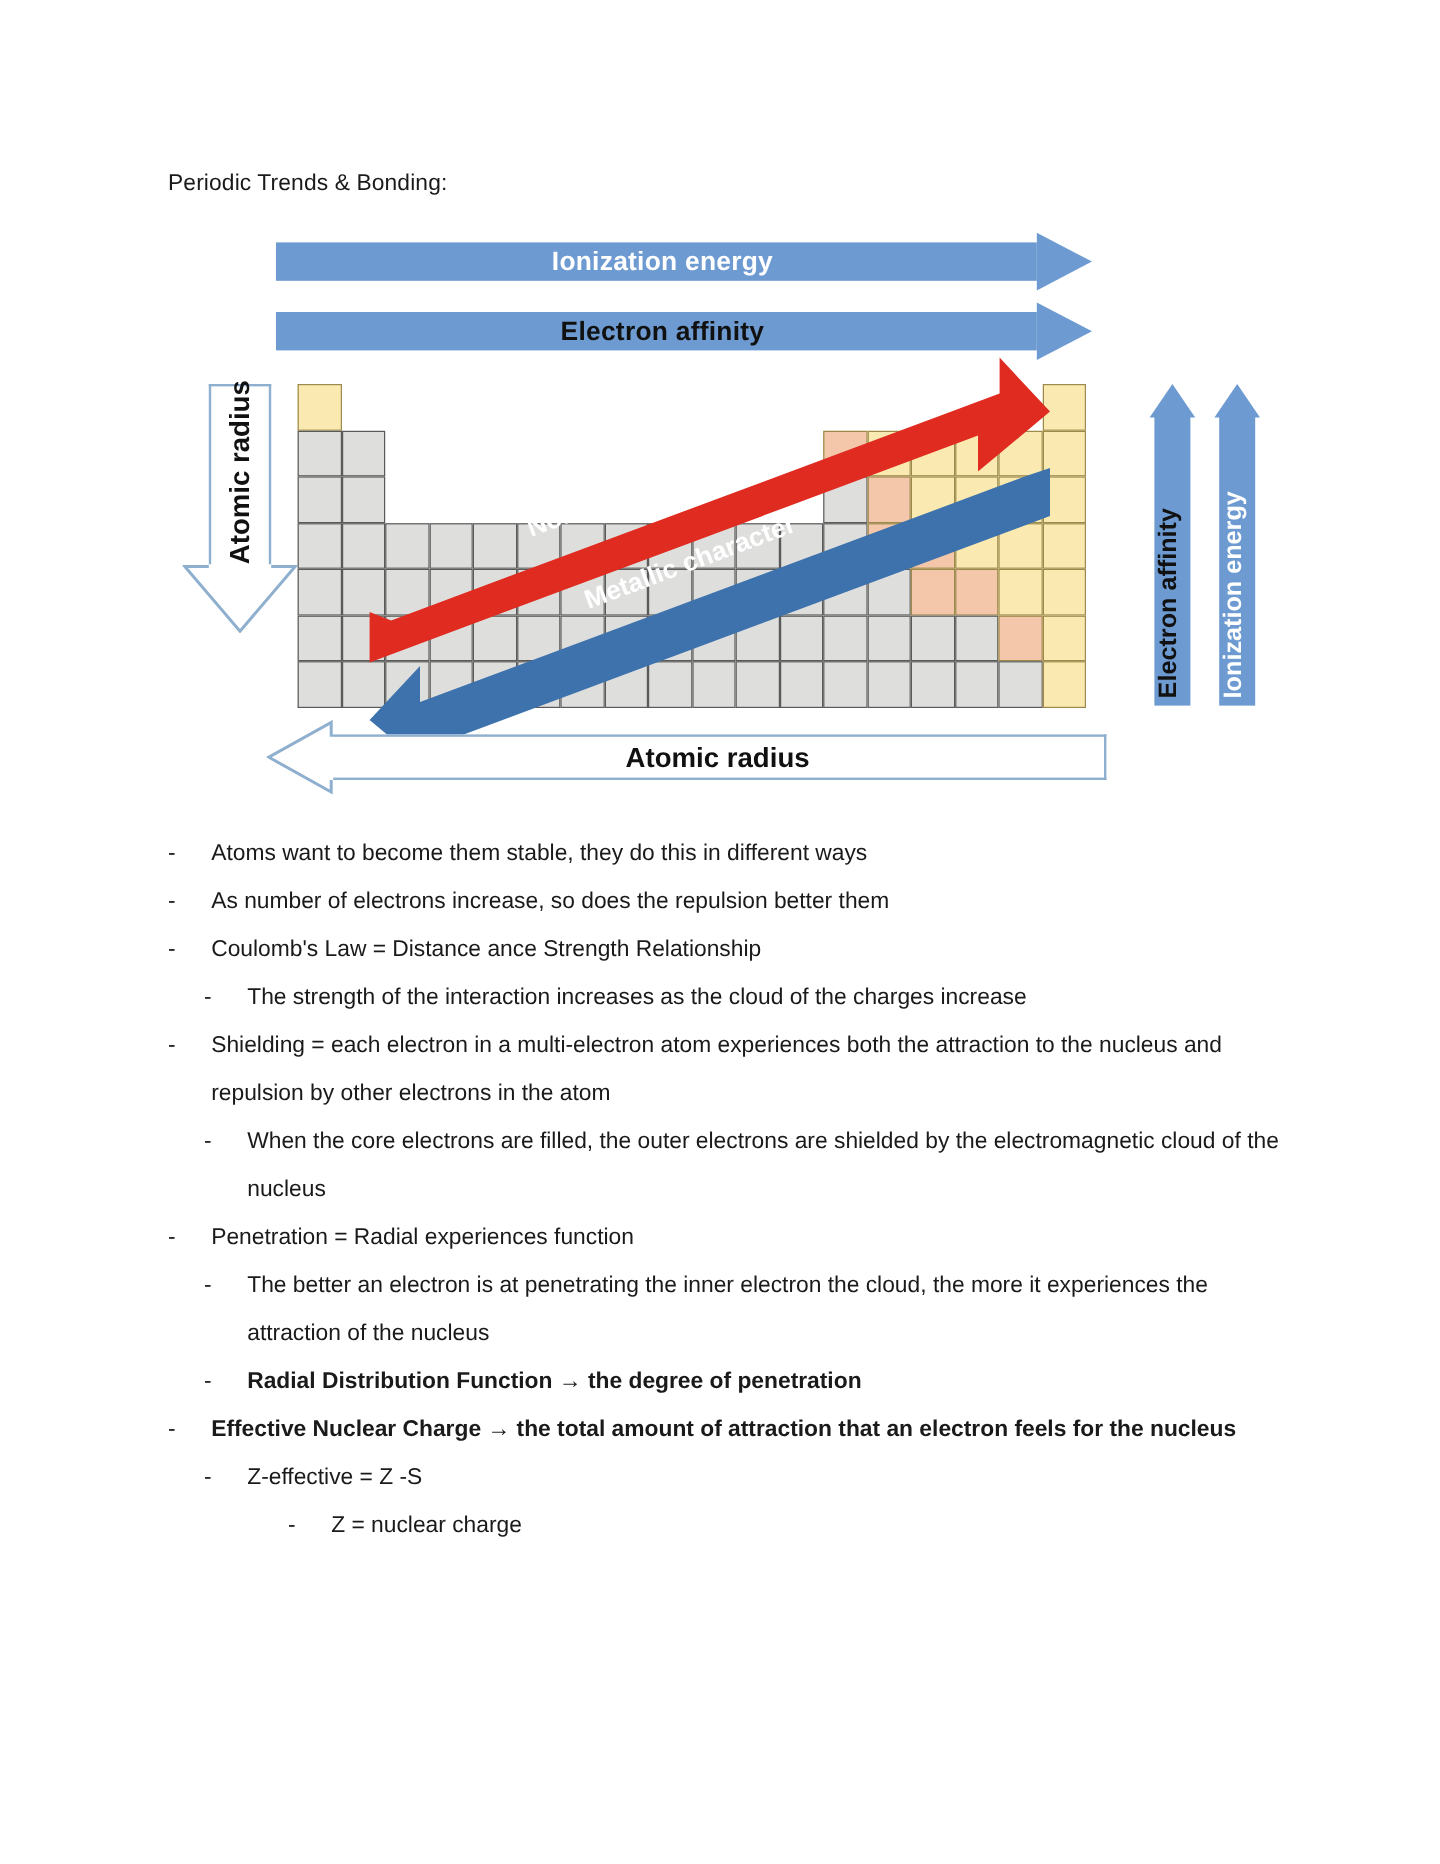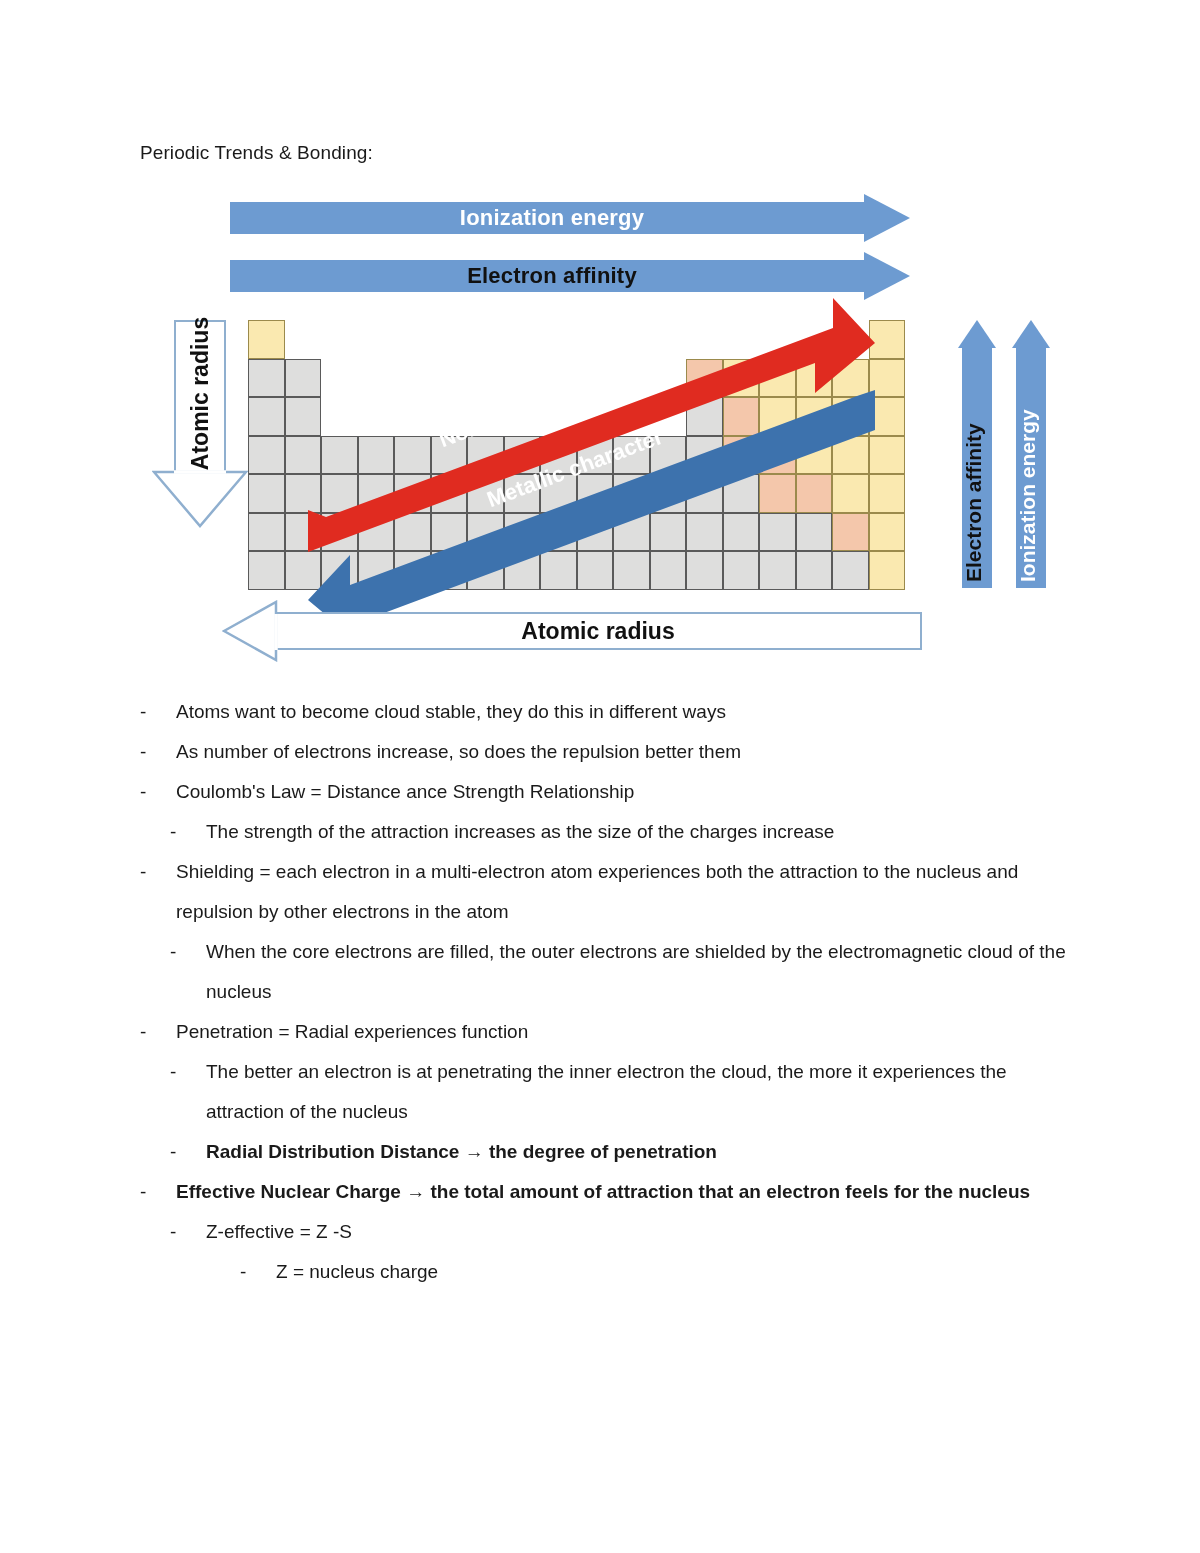--- a/index.html
+++ b/index.html
@@ -460,61 +460,61 @@
         </svg>
       </div>
       <span class="label">Atomic radius</span>
     </div>
 
   </div>
 
   <div class="notes" id="notes-list">
       <div class="note lvl-0">
         <span class="dash">-</span>
-        <span class="txt">Atoms want to become cloud stable, they do this in different ways</span>
+        <span class="txt">Atoms want to become them stable, they do this in different ways</span>
       </div>
       <div class="note lvl-0">
         <span class="dash">-</span>
         <span class="txt">As number of electrons increase, so does the repulsion better them</span>
       </div>
       <div class="note lvl-0">
         <span class="dash">-</span>
         <span class="txt">Coulomb's Law = Distance ance Strength Relationship</span>
       </div>
       <div class="note lvl-1">
         <span class="dash">-</span>
-        <span class="txt">The strength of the attraction increases as the size of the charges increase</span>
+        <span class="txt">The strength of the interaction increases as the cloud of the charges increase</span>
       </div>
       <div class="note lvl-0">
         <span class="dash">-</span>
         <span class="txt">Shielding = each electron in a multi-electron atom experiences both the attraction to the nucleus and repulsion by other electrons in the atom</span>
       </div>
       <div class="note lvl-1">
         <span class="dash">-</span>
         <span class="txt">When the core electrons are filled, the outer electrons are shielded by the electromagnetic cloud of the nucleus</span>
       </div>
       <div class="note lvl-0">
         <span class="dash">-</span>
         <span class="txt">Penetration = Radial experiences function</span>
       </div>
       <div class="note lvl-1">
         <span class="dash">-</span>
         <span class="txt">The better an electron is at penetrating the inner electron the cloud, the more it experiences the attraction of the nucleus</span>
       </div>
       <div class="note lvl-1 bold">
         <span class="dash">-</span>
-        <span class="txt">Radial Distribution Distance → the degree of penetration</span>
+        <span class="txt">Radial Distribution Function → the degree of penetration</span>
       </div>
       <div class="note lvl-0 bold">
         <span class="dash">-</span>
         <span class="txt">Effective Nuclear Charge → the total amount of attraction that an electron feels for the nucleus</span>
       </div>
       <div class="note lvl-1">
         <span class="dash">-</span>
         <span class="txt">Z-effective = Z -S</span>
       </div>
       <div class="note lvl-2">
         <span class="dash">-</span>
-        <span class="txt">Z = nucleus charge</span>
+        <span class="txt">Z = nuclear charge</span>
       </div>
     </div>
 
 </div>
 
 </body></html>

